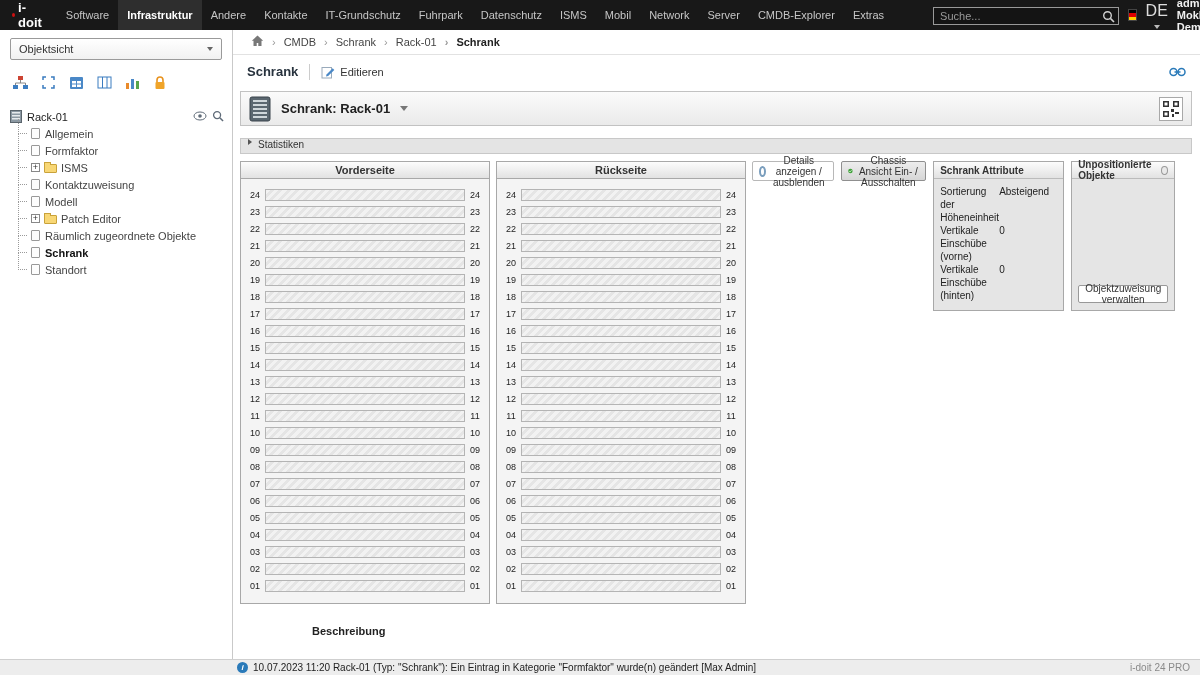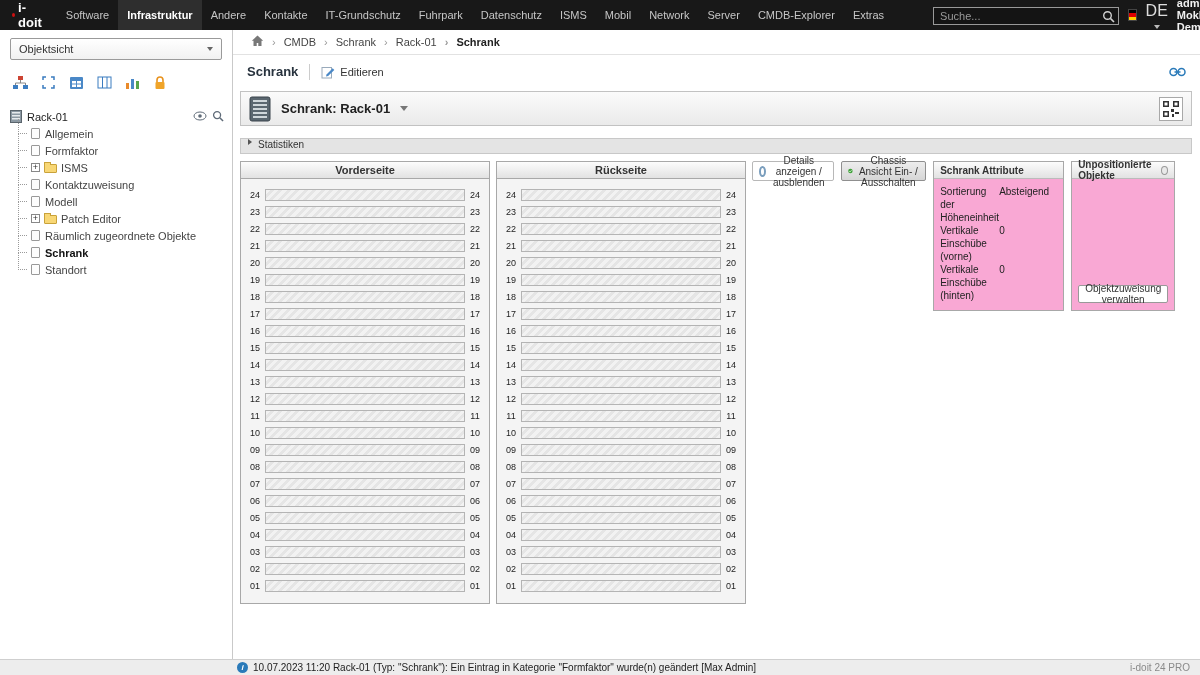--- a/index.html
+++ b/index.html
@@ -90,21 +90,21 @@
   .slot-bar { flex:1; height:12px; border:1px solid #b4b4b4;
     background:repeating-linear-gradient(135deg,#f2f2f2 0 3px,#e5e5e5 3px 6px); cursor:pointer; }
 
   .right-col { flex:0 0 170px; width:170px; display:flex; flex-direction:row; gap:7px; }
   .btn { height:20px; border-radius:2px; display:flex; align-items:center; justify-content:center; gap:5px; font-size:10px;
     color:#333; cursor:pointer; font-family:inherit; }
   .btn-details { background:#fff; border:1px solid #b8b8b8; }
   .btn-chassis { background:linear-gradient(#ededed,#d6d6d6); border:1px solid #8f8f8f; }
   .ring { width:11px; height:11px; border-radius:50%; border:2px solid #7a9ebd; background:#fff; }
 
-  .side-panel { border:1px solid #a8a8a8; background:#f9a8d4; }
+  .side-panel { border:1px solid #a8a8a8; background:#e5e5e5; }
   .side-panel-header { height:17px; background:linear-gradient(#fcfcfc,#e2e2e2); border-bottom:1px solid #bbb; font-size:10px;
     font-weight:bold; color:#333; display:flex; align-items:center; padding:0 6px; }
   .gray-ring { width:9px; height:9px; border-radius:50%; border:1px solid #999; background:#e9e9e9; margin-left:auto; cursor:pointer; }
   .attr-rows { padding:6px 6px 8px; }
   .attr-row { display:flex; font-size:10px; color:#222; line-height:13px; }
   .attr-label { flex:1; }
   .attr-value { width:58px; flex:0 0 58px; }
   .unpos-body { height:106px; }
   .unpos-btn { margin:0 6px 7px; height:18px; border:1px solid #999; border-radius:2px; background:#fff; font-size:10px;
     display:flex; align-items:center; justify-content:center; color:#333; cursor:pointer; width:calc(100% - 12px); font-family:inherit; }
@@ -653,20 +653,21 @@
             <div class="side-panel-header">
               <span>Unpositionierte Objekte</span>
               <span class="gray-ring"></span>
             </div>
             <div class="unpos-body"></div>
             <button class="unpos-btn">Objektzuweisung verwalten</button>
           </div>
         </div>
       </div>
 
+      <div class="description-label">Beschreibung</div>
     </section>
   </div>
 
   <footer class="statusbar">
     <span class="info-icon">i</span>
     <span>10.07.2023 11:20 Rack-01 (Typ: "Schrank"): Ein Eintrag in Kategorie "Formfaktor" wurde(n) geändert [Max Admin]</span>
     <span class="version">i-doit 24 PRO</span>
   </footer>
 </div>
 

